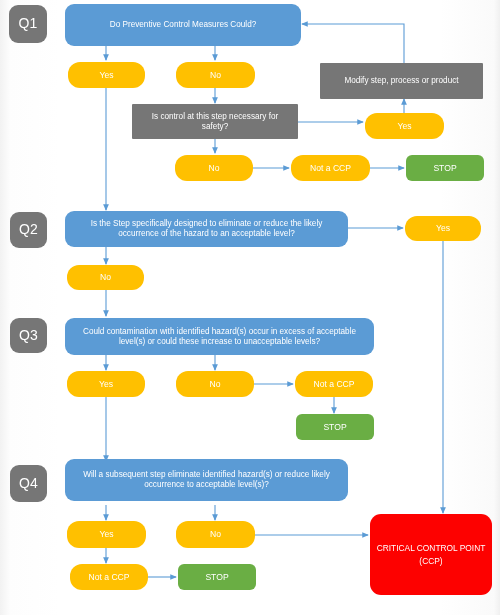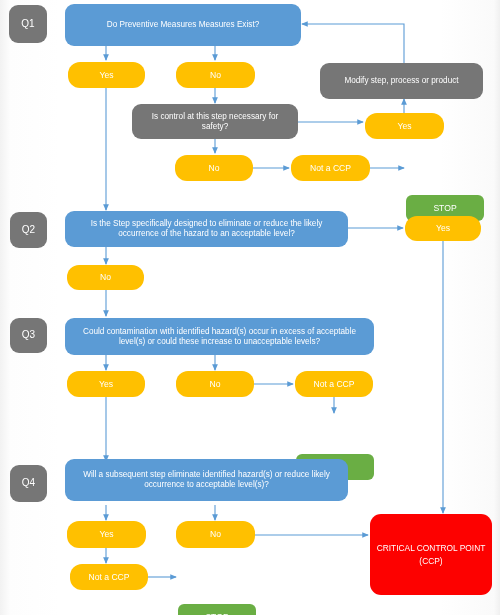--- a/index.html
+++ b/index.html
@@ -27,27 +27,27 @@
     text-align:center;
     color:#ffffff;
     border-radius:7px;
     line-height:1.22;
     padding:2px 6px;
     z-index:3;
   }
   .q-badge{
     background:#767676;
     border-radius:9px;
-    font-size:10px;
+    font-size:14px;
     letter-spacing:.2px;
   }
   .blue{ background:#5b9bd5; font-size:8.2px; border-radius:9px;}
-  .gray{ background:#767676; font-size:8.2px; border-radius:9px;}
+  .gray{ background:#767676; font-size:8.2px; border-radius:1px;}
   .yellow{ background:#ffc000; font-size:8.6px; border-radius:12px;}
-  .green{ background:#6aae44; font-size:8.6px; border-radius:6px;margin-top:40px;}
+  .green{ background:#6aae44; font-size:8.6px; border-radius:6px;}
   .red{ background:#fd0100; font-size:8.4px; border-radius:11px; line-height:1.5;}
   svg.links{
     position:absolute;left:0;top:0;width:500px;height:615px;
     z-index:1;pointer-events:none;
   }
 </style>
 </head>
 <body>
 
 <div id="stage">
@@ -102,21 +102,21 @@
       <path d="M106,548 L106,563" marker-end="url(#ah)"></path>
 
       <path d="M148,577 L176,577" marker-end="url(#ah)"></path>
 
       <path d="M255,535 L368,535" marker-end="url(#ah)"></path>
     </g>
   </svg>
 
   <div class="node q-badge" style="left:9px;top:5px;width:38px;height:38px;">Q1</div>
 
-  <div class="node blue" style="left:65px;top:4px;width:236px;height:42px;">Do Preventive Measures Measures Exist?</div>
+  <div class="node blue" style="left:65px;top:4px;width:236px;height:42px;">Do Preventive Control Measures Could?</div>
 
   <div class="node yellow" style="left:68px;top:62px;width:77px;height:26px;">Yes</div>
 
   <div class="node yellow" style="left:176px;top:62px;width:79px;height:26px;">No</div>
 
   <div class="node gray" style="left:320px;top:63px;width:163px;height:36px;">Modify step, process or product</div>
 
   <div class="node gray" style="left:132px;top:104px;width:166px;height:35px;">Is control at this step necessary for safety?</div>
 
   <div class="node yellow" style="left:365px;top:113px;width:79px;height:26px;">Yes</div>

